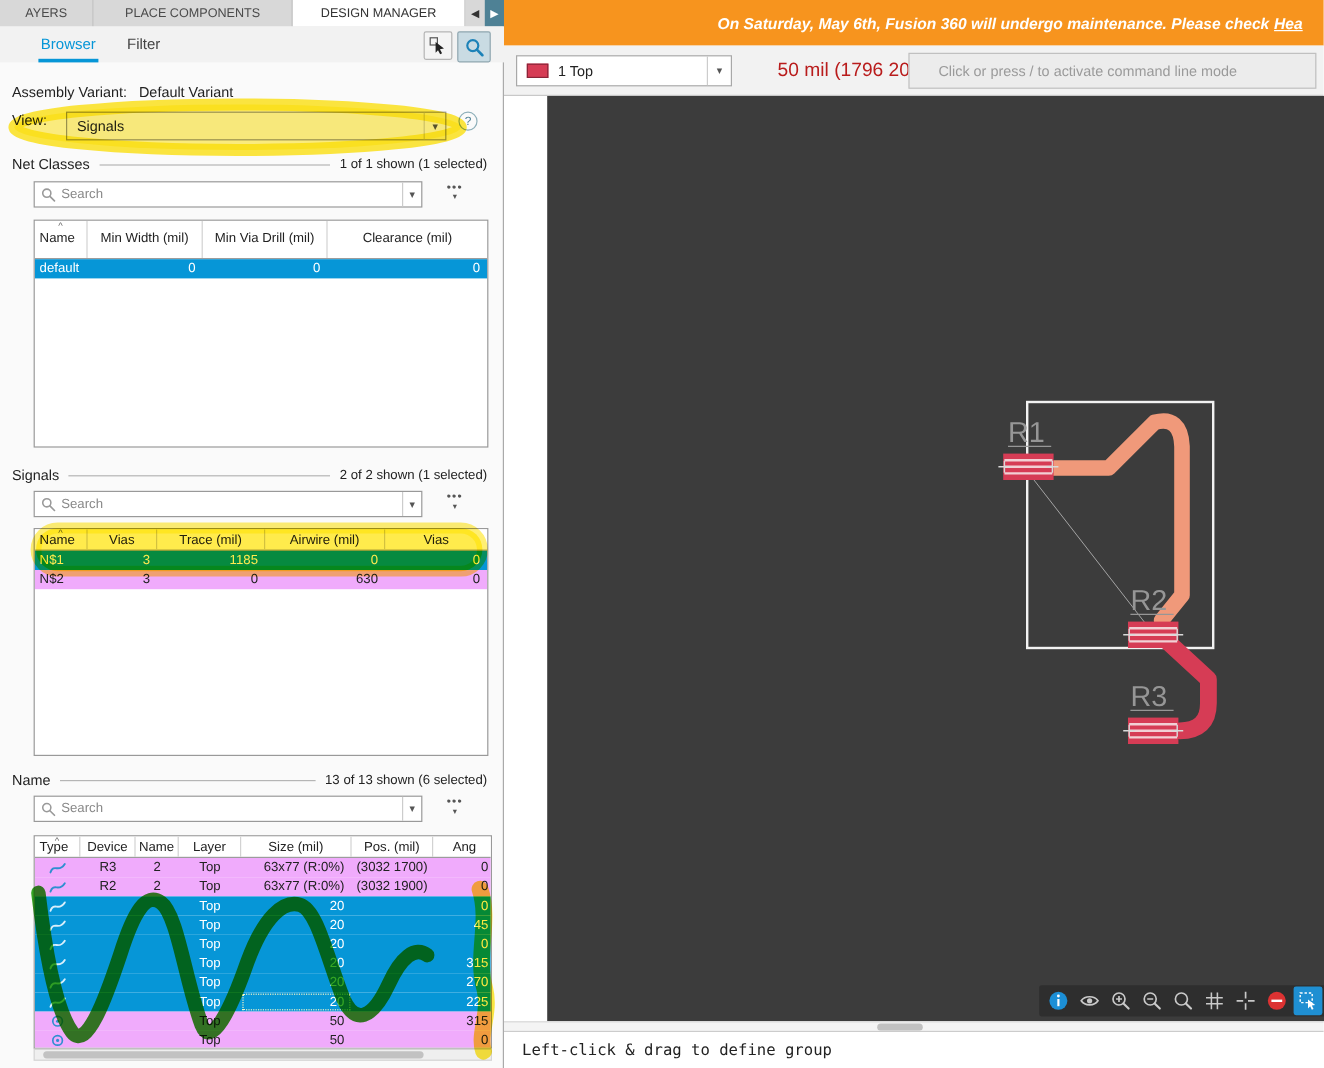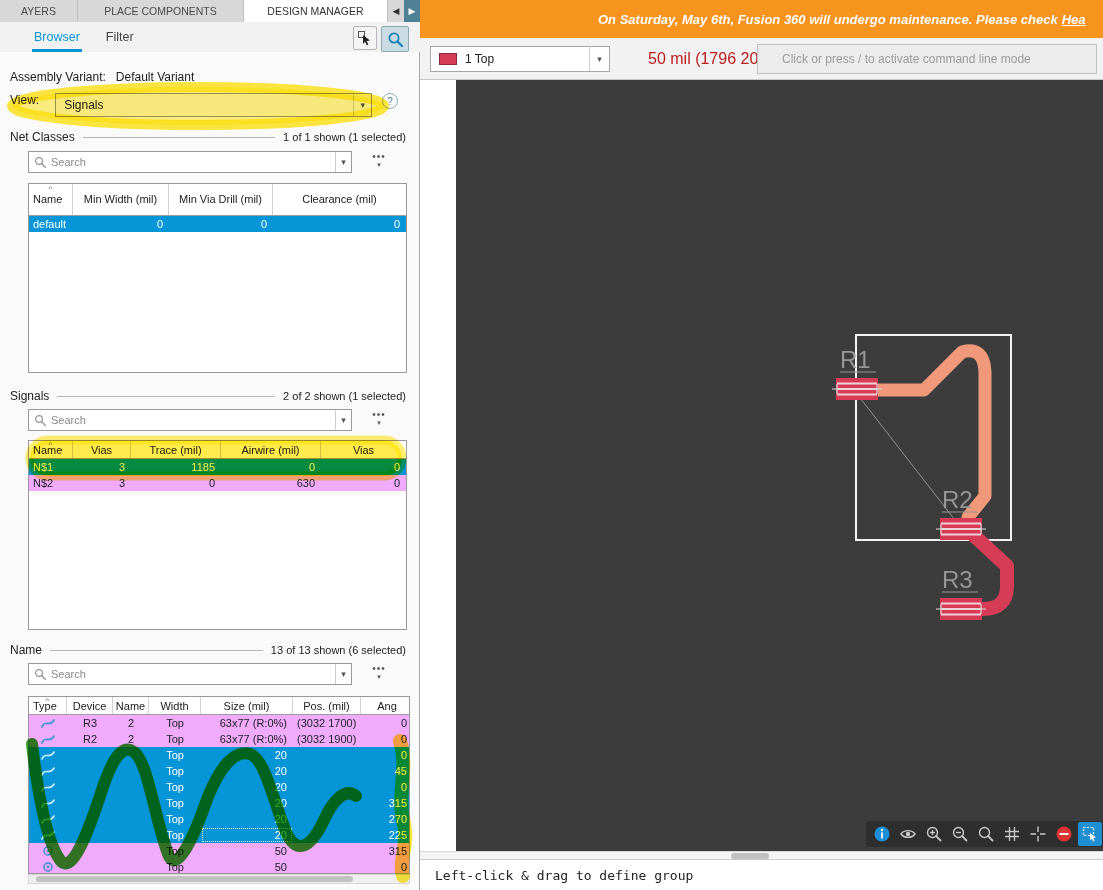--- a/index.html
+++ b/index.html
@@ -250,21 +250,21 @@
           <span class="sort">^</span>
           <span>Type</span>
         </div>
         <div class="hcell ac">
           <span>Device</span>
         </div>
         <div class="hcell ac">
           <span>Name</span>
         </div>
         <div class="hcell ac">
-          <span>Width</span>
+          <span>Layer</span>
         </div>
         <div class="hcell ac">
           <span>Size (mil)</span>
         </div>
         <div class="hcell ac">
           <span>Pos. (mil)</span>
         </div>
         <div class="hcell ac">
           <span>Ang</span>
         </div>

